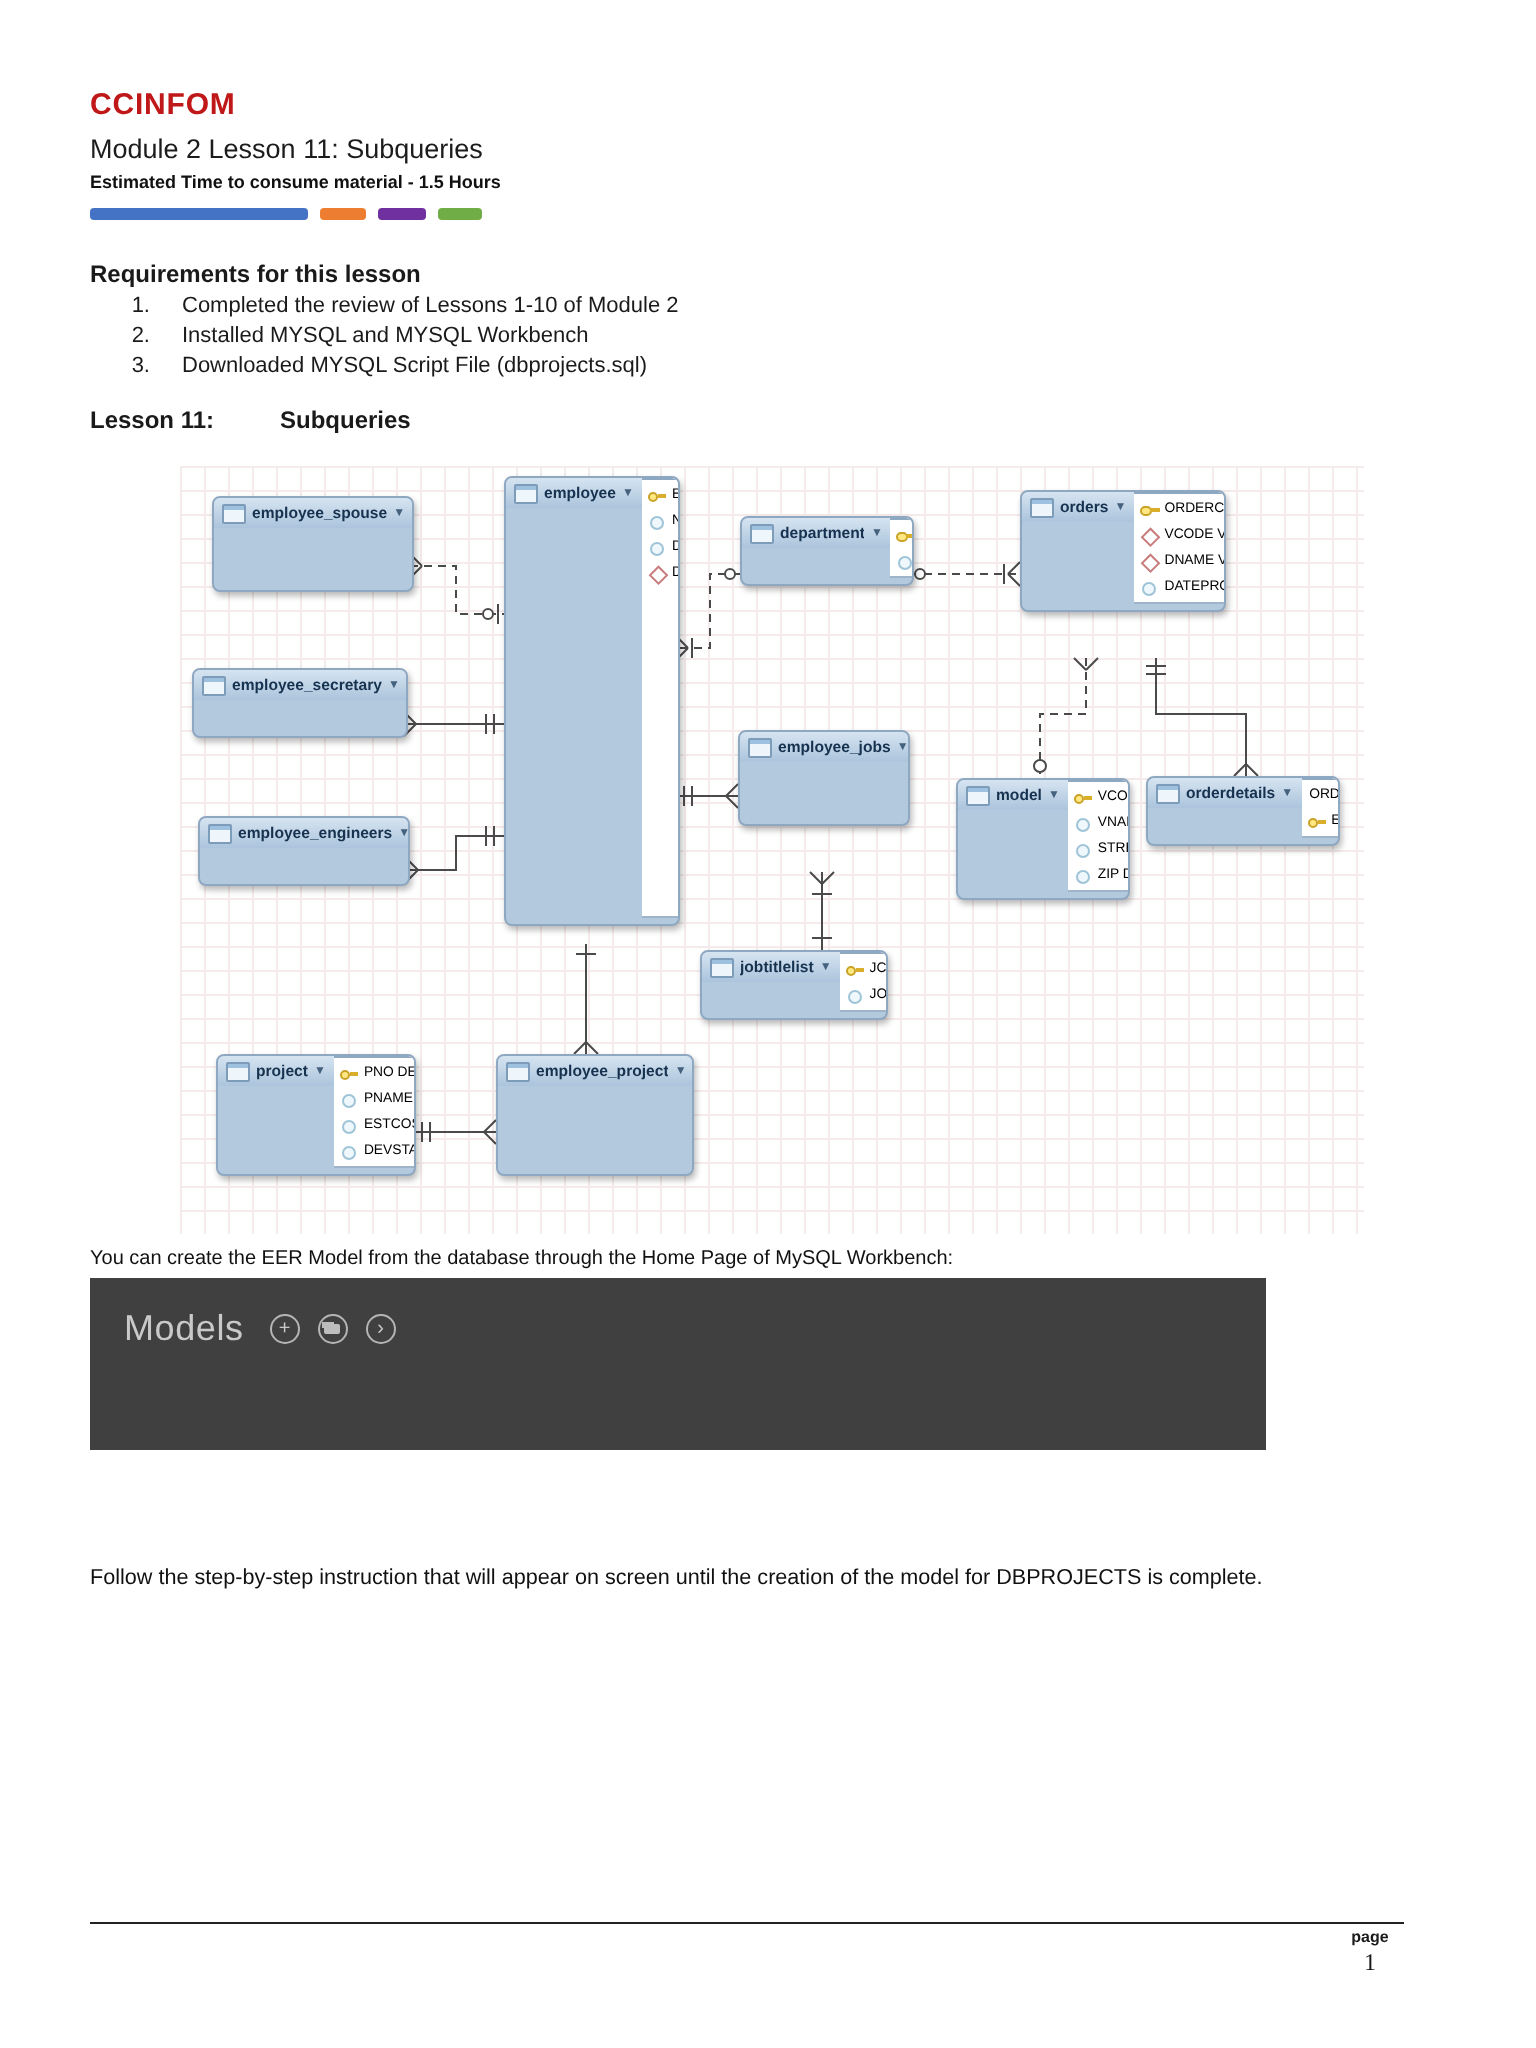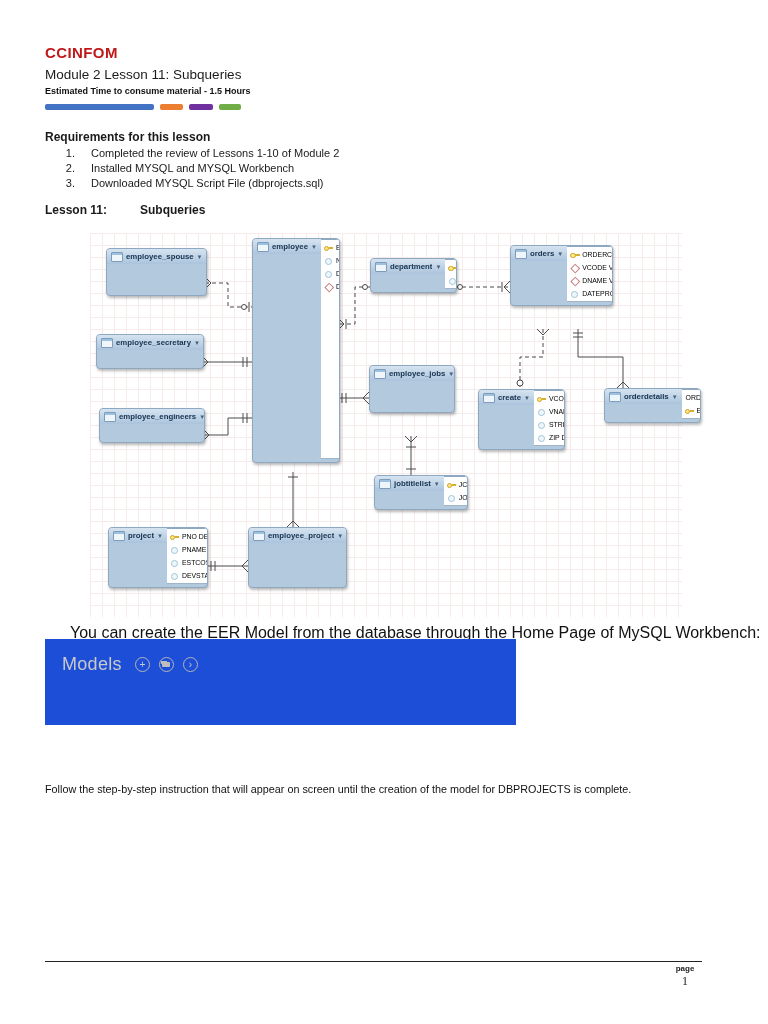--- a/index.html
+++ b/index.html
@@ -49,25 +49,25 @@
   .cicon.none{width:1px;margin:0;}
   .cicon.key::before{content:"";position:absolute;left:0;top:2.5px;width:3.5px;height:3.5px;border:1.3px solid #c9a227;border-radius:50%;background:#ffe882;}
   .cicon.key::after{content:"";position:absolute;left:5px;top:4.4px;width:4.5px;height:1.6px;background:#d9ae2b;}
   .cicon.col::before{content:"";position:absolute;left:1px;top:1.5px;width:5px;height:5px;border:1.2px solid #9fc4d8;border-radius:50%;background:#eef7fb;}
   .cicon.fk::before{content:"";position:absolute;left:2px;top:2px;width:4.5px;height:4.5px;border:1.2px solid #c97d7d;background:#fff;transform:rotate(45deg);}
   .efoot{height:12px;flex:none;display:flex;justify-content:space-between;align-items:center;padding:0 4px;
     background:linear-gradient(#c9c9c9,#999999);color:#fff;font-size:6.8px;font-weight:bold;}
   .farrow{font-size:6px;color:#fff;}
 
   
-  .caption1{position:absolute;left:45px;top:624px;font-size:16px;color:#111;margin-left:25px;}
+  .caption1{position:absolute;left:45px;top:624px;font-size:10px;color:#111;}
   .caption2{position:absolute;left:45px;top:747px;font-size:10.8px;color:#111;margin-top:36px;}
 
   
-  .panel{position:absolute;left:45px;top:639px;width:471px;height:86px;background:#1d4ed8;}
+  .panel{position:absolute;left:45px;top:639px;width:588px;height:86px;background:#404040;}
   .models-row{position:absolute;left:17px;top:15px;display:flex;align-items:center;gap:9px;}
   .models-label{font-size:18px;color:#c9c9c9;font-weight:400;letter-spacing:.3px;margin-right:4px;}
   .pic{width:15px;height:15px;border:1.6px solid #b5b5b5;border-radius:50%;color:#c9c9c9;
     display:flex;align-items:center;justify-content:center;font-size:10px;line-height:1;box-sizing:border-box;}
   .pic.folder::before{content:"";width:8px;height:5px;background:#bdbdbd;border-radius:1px;box-shadow:-2px -2px 0 -1px #bdbdbd;}
   .menu{position:absolute;left:129px;top:40px;width:199px;background:#d6d6d6;border:1px solid #ececec;
     border-radius:4px;box-shadow:0 3px 7px rgba(0,0,0,.5);padding:1px;overflow:hidden;}
   .menu-item{height:13px;display:flex;align-items:center;justify-content:center;font-size:9.5px;color:#1c1c1c;border-radius:2px;}
   .menu-item.sel{background:#1f6be0;color:#fff;height:14px;}
 
@@ -326,21 +326,21 @@
         </div>
       <div class="efoot">
           <span class="flabel">Indexes</span>
           <span class="farrow">▶</span>
         </div>
     </div>
 
     <div class="etable" style="left:388px;top:156px;width:85px;">
       <div class="ehead">
           <span class="ticon"></span>
-          <span class="tname">create</span>
+          <span class="tname">model</span>
           <span class="tchev">▼</span>
         </div>
       <div class="ebody">
           <div class="erow">
             <span class="cicon key"></span>
             <span class="ctext">VCODE VARCHAR(4)</span>
           </div>
           <div class="erow">
             <span class="cicon col"></span>
             <span class="ctext">VNAME VARCHAR(30)</span>
@@ -353,21 +353,21 @@
             <span class="cicon col"></span>
             <span class="ctext">ZIP DECIMAL(4,0)</span>
           </div>
         </div>
       <div class="efoot">
           <span class="flabel">Indexes</span>
           <span class="farrow">▶</span>
         </div>
     </div>
 
-    <div class="etable" style="left:483px;top:155px;width:95px;margin-left:31px;">
+    <div class="etable" style="left:483px;top:155px;width:95px;">
       <div class="ehead">
           <span class="ticon"></span>
           <span class="tname">orderdetails</span>
           <span class="tchev">▼</span>
         </div>
       <div class="ebody">
           <div class="erow">
             <span class="cicon none"></span>
             <span class="ctext">ORDERCODE VARCHAR(3)</span>
           </div>
@@ -397,21 +397,21 @@
             <span class="cicon col"></span>
             <span class="ctext">DEGREE VARCHAR(25)</span>
           </div>
         </div>
       <div class="efoot">
           <span class="flabel">Indexes</span>
           <span class="farrow">▶</span>
         </div>
     </div>
 
-    <div class="etable" style="left:284px;top:242px;width:92px;text-align:center;">
+    <div class="etable" style="left:260px;top:242px;width:92px;text-align:center;">
       <div class="ehead">
           <span class="ticon"></span>
           <span class="tname">jobtitlelist</span>
           <span class="tchev">▼</span>
         </div>
       <div class="ebody">
           <div class="erow">
             <span class="cicon key"></span>
             <span class="ctext">JCODE VARCHAR(2)</span>
           </div>

